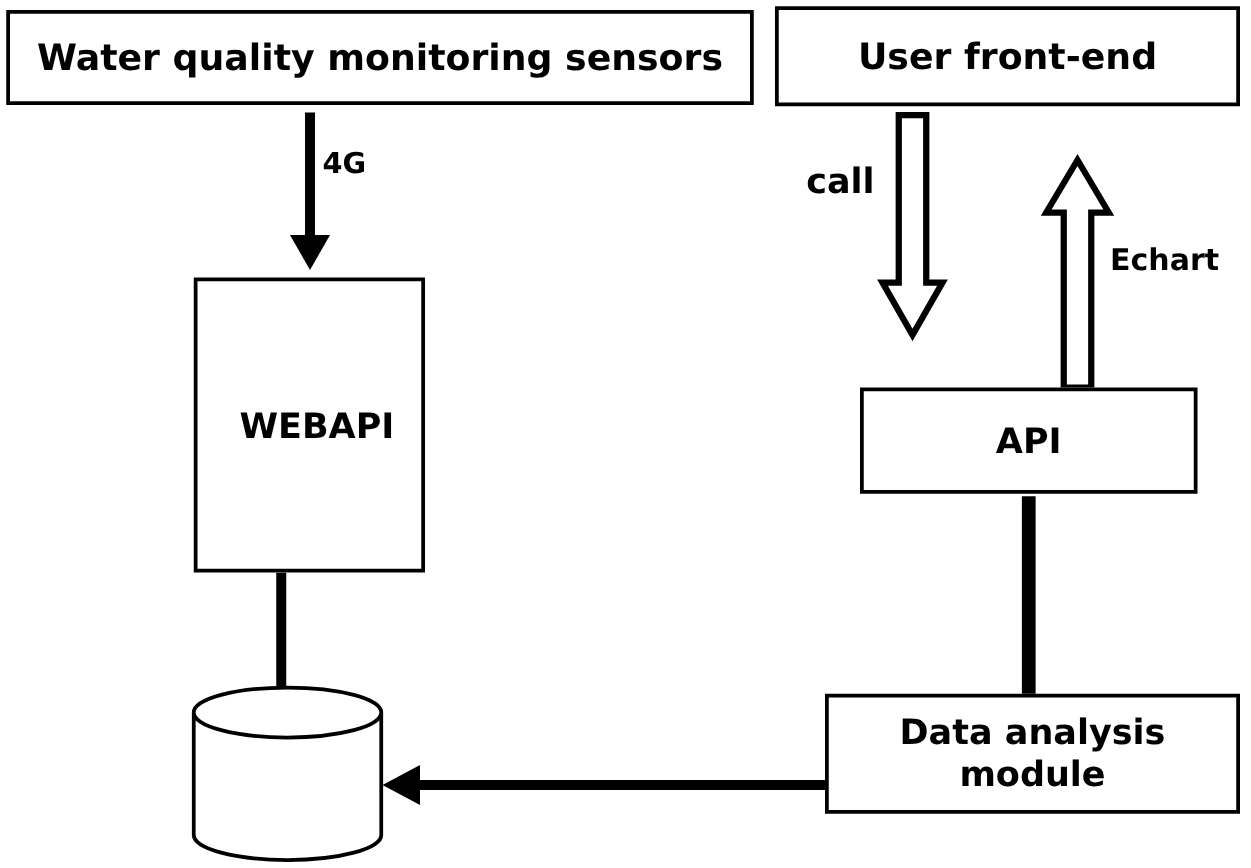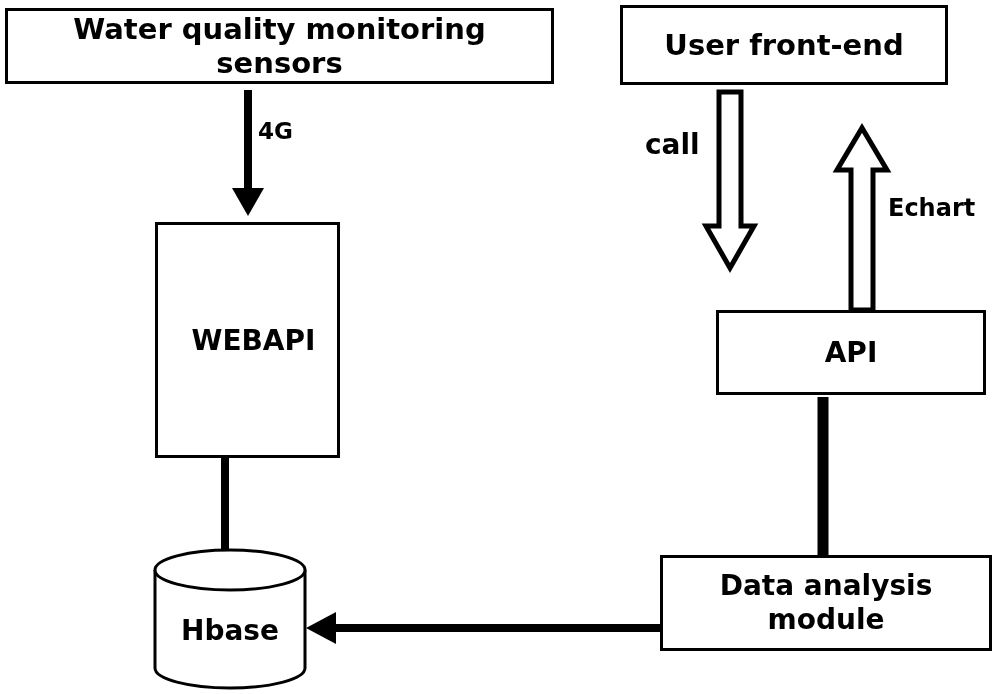--- a/index.html
+++ b/index.html
@@ -23,24 +23,24 @@
     position: absolute;
     border: 3px solid #000000;
     background: #ffffff;
     color: #000000;
     display: flex;
     align-items: center;
     justify-content: center;
     text-align: center;
     font-weight: bold;
   }
-  .box.sensors   { left: 5px;   top: 8px;   width: 549px; height: 76px;  font-size: 29px; }
-  .box.frontend  { left: 620px; top: 5px;   width: 328px; height: 80px;  font-size: 29px; }
+  .box.sensors   { left: 5px;   top: 8px;   width: 598px; height: 76px;  font-size: 29px; }
+  .box.frontend  { left: 620px; top: 5px;   width: 372px; height: 80px;  font-size: 29px; }
   .box.webapi    { left: 155px; top: 222px; width: 185px; height: 236px; font-size: 28px; padding-left: 12px; }
-  .box.api       { left: 688px; top: 310px; width: 270px; height: 85px;  font-size: 28px; margin-left: 28px; }
+  .box.api       { left: 688px; top: 310px; width: 270px; height: 85px;  font-size: 28px; }
   .box.analysis  { left: 660px; top: 555px; width: 332px; height: 96px;  font-size: 28px;
                    line-height: 1.2; padding: 0 28px; }
   .edge-label {
     position: absolute;
     color: #000000;
     font-weight: bold;
     white-space: nowrap;
   }
   .label-4g     { left: 258px; top: 118px; font-size: 23px; }
   .label-call   { left: 645px; top: 128px; font-size: 28px; }
@@ -107,21 +107,20 @@
   </div>
 
   <div class="box api">
     <span>API</span>
   </div>
 
   <div class="box analysis">
     <span>Data analysis module</span>
   </div>
 
-  <div class="label-hbase">Hbase</div>
 
   <div class="edge-label label-4g">4G</div>
 
   <div class="edge-label label-call">call</div>
 
   <div class="edge-label label-echart">Echart</div>
 
 </div>
 
 </body></html>

